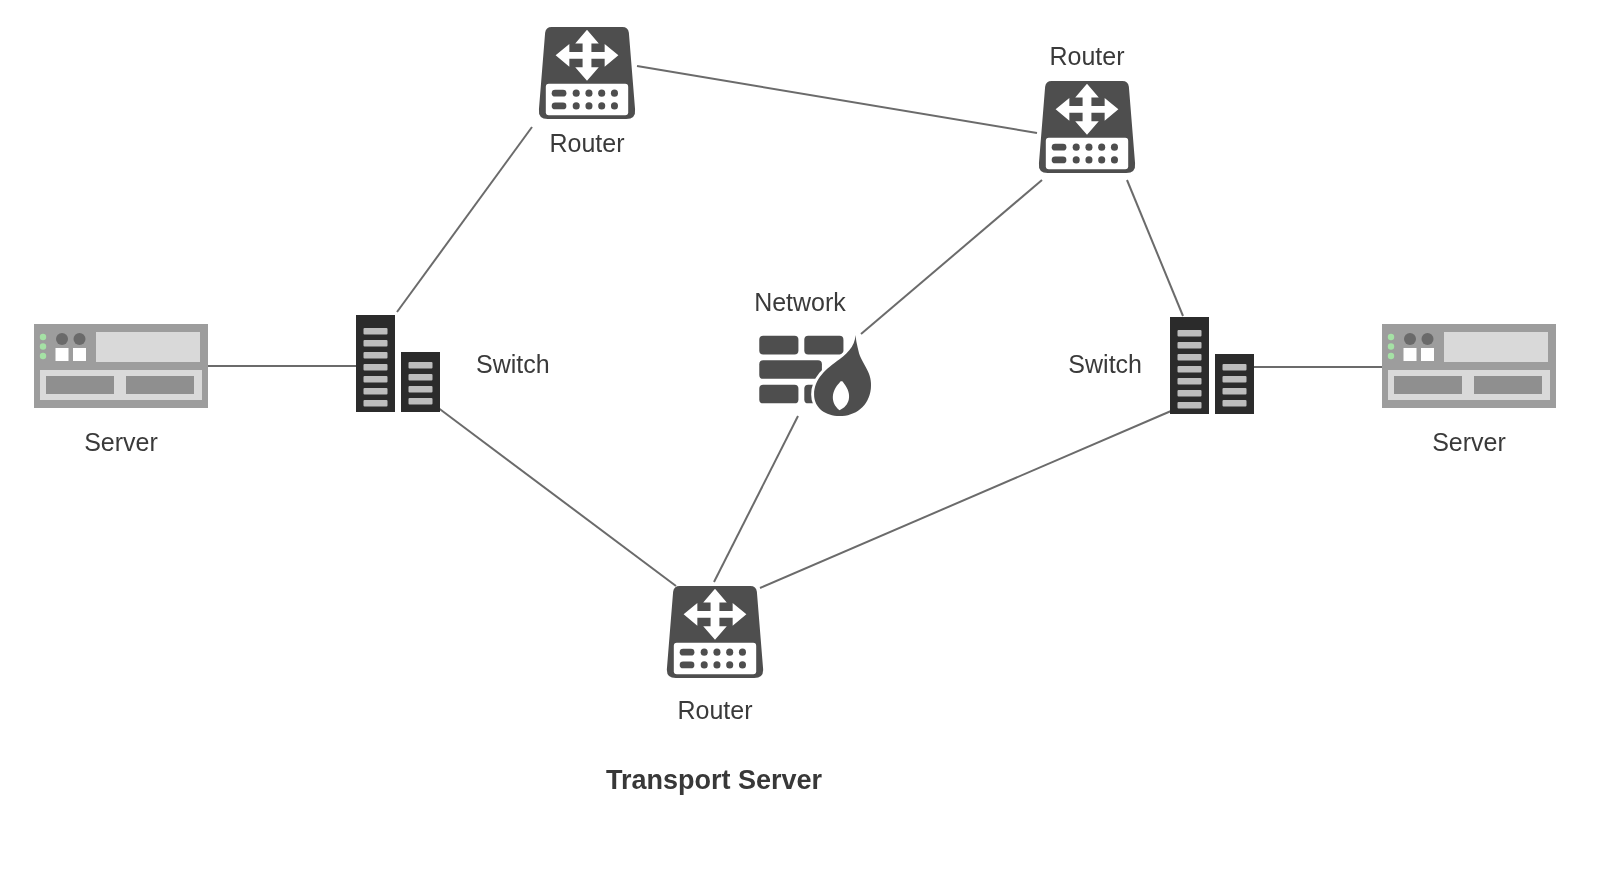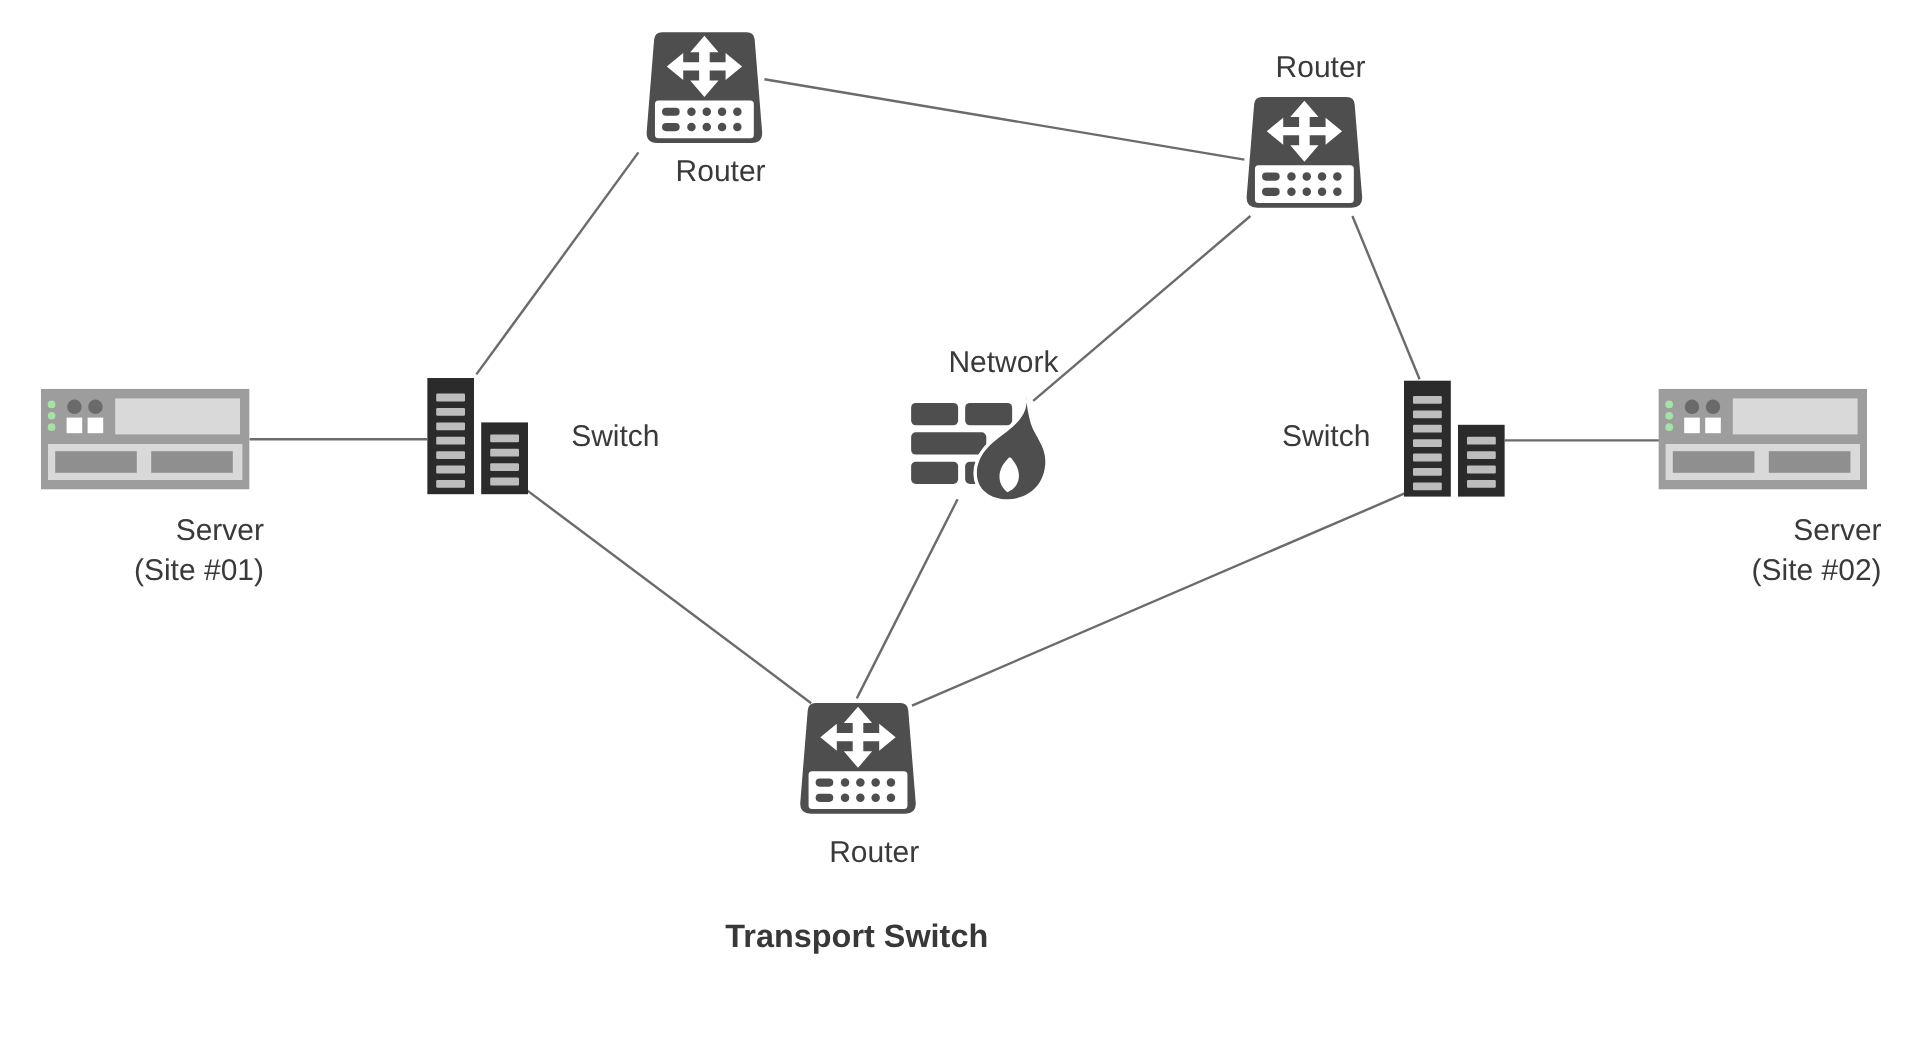--- a/index.html
+++ b/index.html
@@ -21,21 +21,21 @@
     width:1600px;height:872px;position:relative;overflow:hidden;
     font-family:"Liberation Sans","DejaVu Sans",sans-serif;
   }
   .edges{position:absolute;left:0;top:0;z-index:0;}
   .edges line{stroke:var(--edge-stroke);stroke-width:2;}
   .node{position:absolute;z-index:1;line-height:0;}
   .lbl{
     position:absolute;z-index:2;color:var(--label-color);
     font-size:25px;line-height:33px;white-space:nowrap;
   }
-  .lbl.center{text-align:right;}
+  .lbl.center{text-align:center;}
   .lbl.right{text-align:right;}
   .title{
     position:absolute;z-index:2;color:#383838;font-weight:bold;
     font-size:27px;line-height:36px;text-align:center;
   }
   .router-body{fill:var(--router-fill);}
   .router-white{fill:#ffffff;}
   .router-port{fill:var(--router-fill);}
   .sw-tower{fill:var(--switch-fill);}
   .sw-slat{fill:var(--switch-slat);}
@@ -167,30 +167,28 @@
       </svg>
   </div>
 
   <div class="node" style="left:34px;top:324px">
     <svg width="174" height="84" viewBox="0 0 174 84">
         <use href="#sym-server"></use>
       </svg>
   </div>
   <div class="lbl center" style="left:22px;top:426px;width:198px">
     <div>Server</div>
-    <div>(Site #01)</div>
   </div>
 
   <div class="node" style="left:1382px;top:324px">
     <svg width="174" height="84" viewBox="0 0 174 84">
         <use href="#sym-server"></use>
       </svg>
   </div>
   <div class="lbl center" style="left:1370px;top:426px;width:198px">
     <div>Server</div>
-    <div>(Site #02)</div>
   </div>
 
   <div class="title" style="left:464px;top:762px;width:500px">
-    <div>Transport Switch</div>
+    <div>Transport Server</div>
   </div>
 
 </div>
 
 </body></html>

